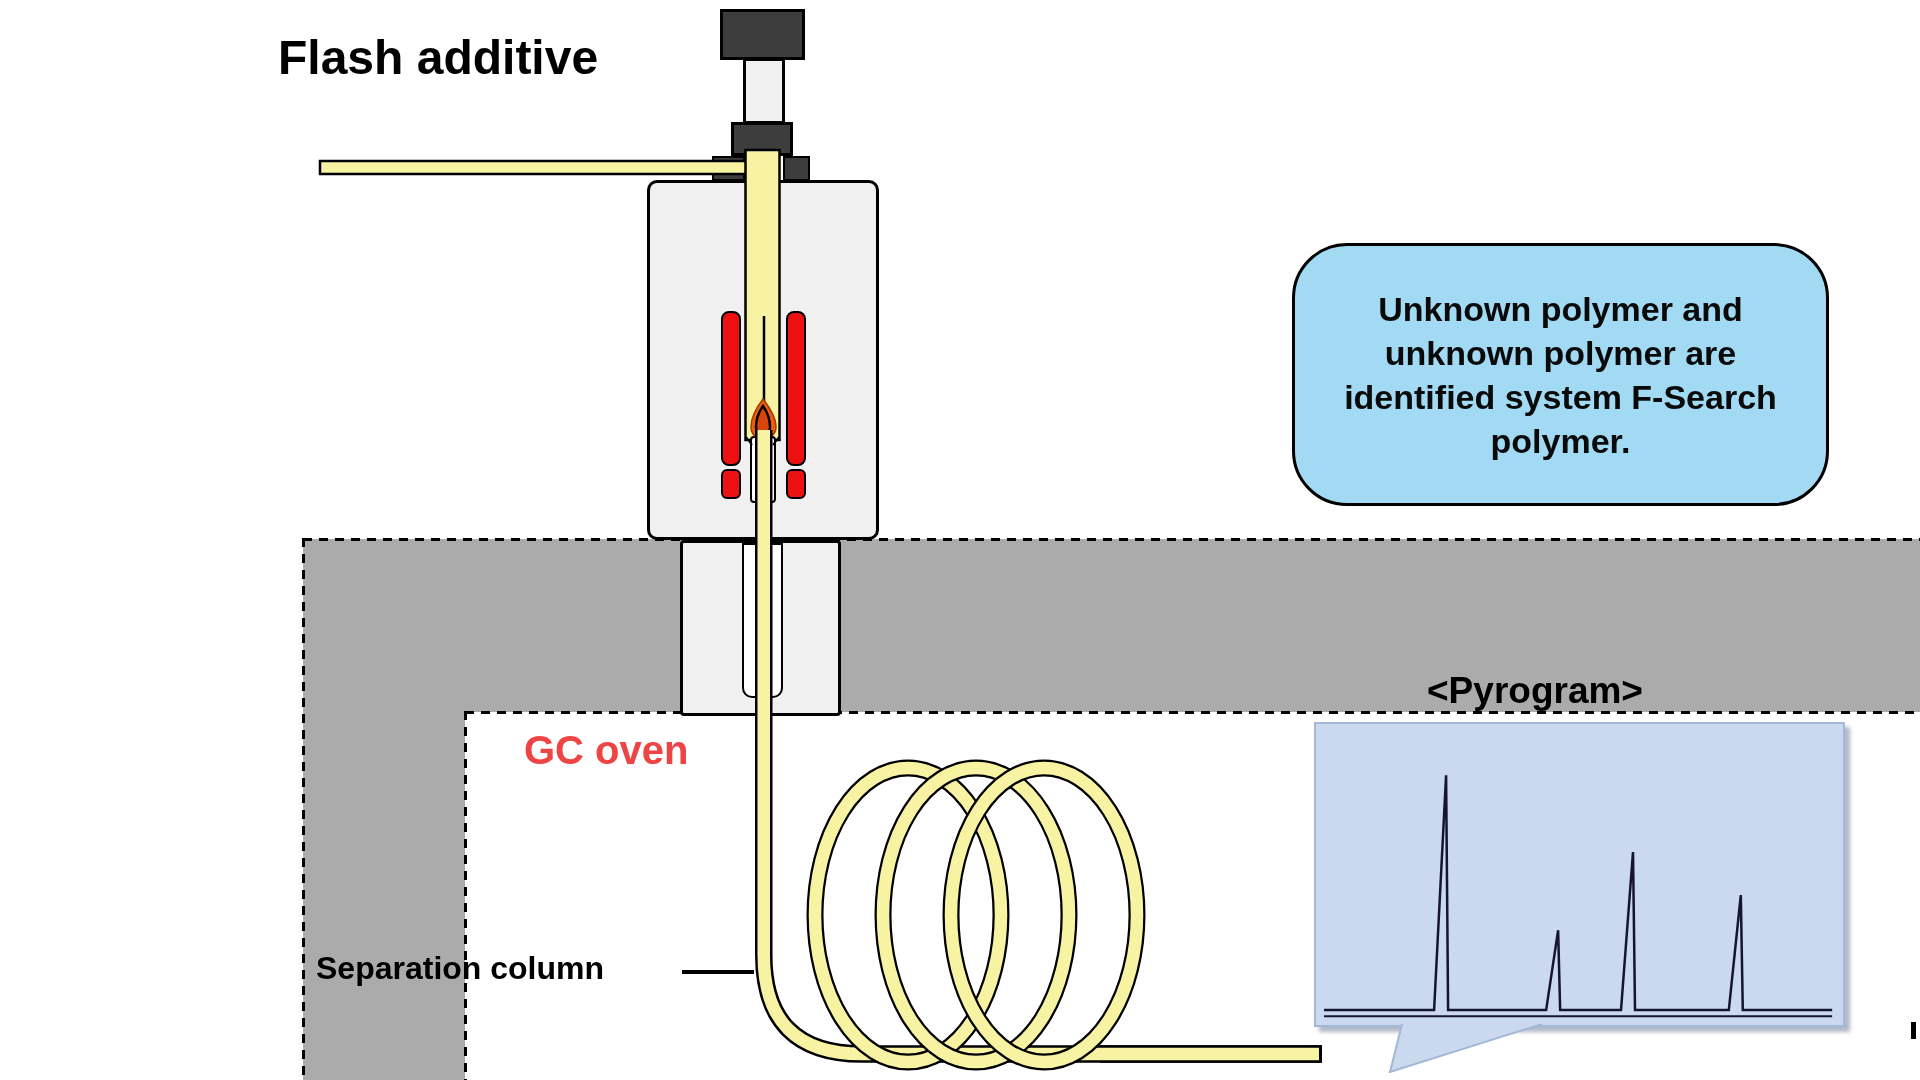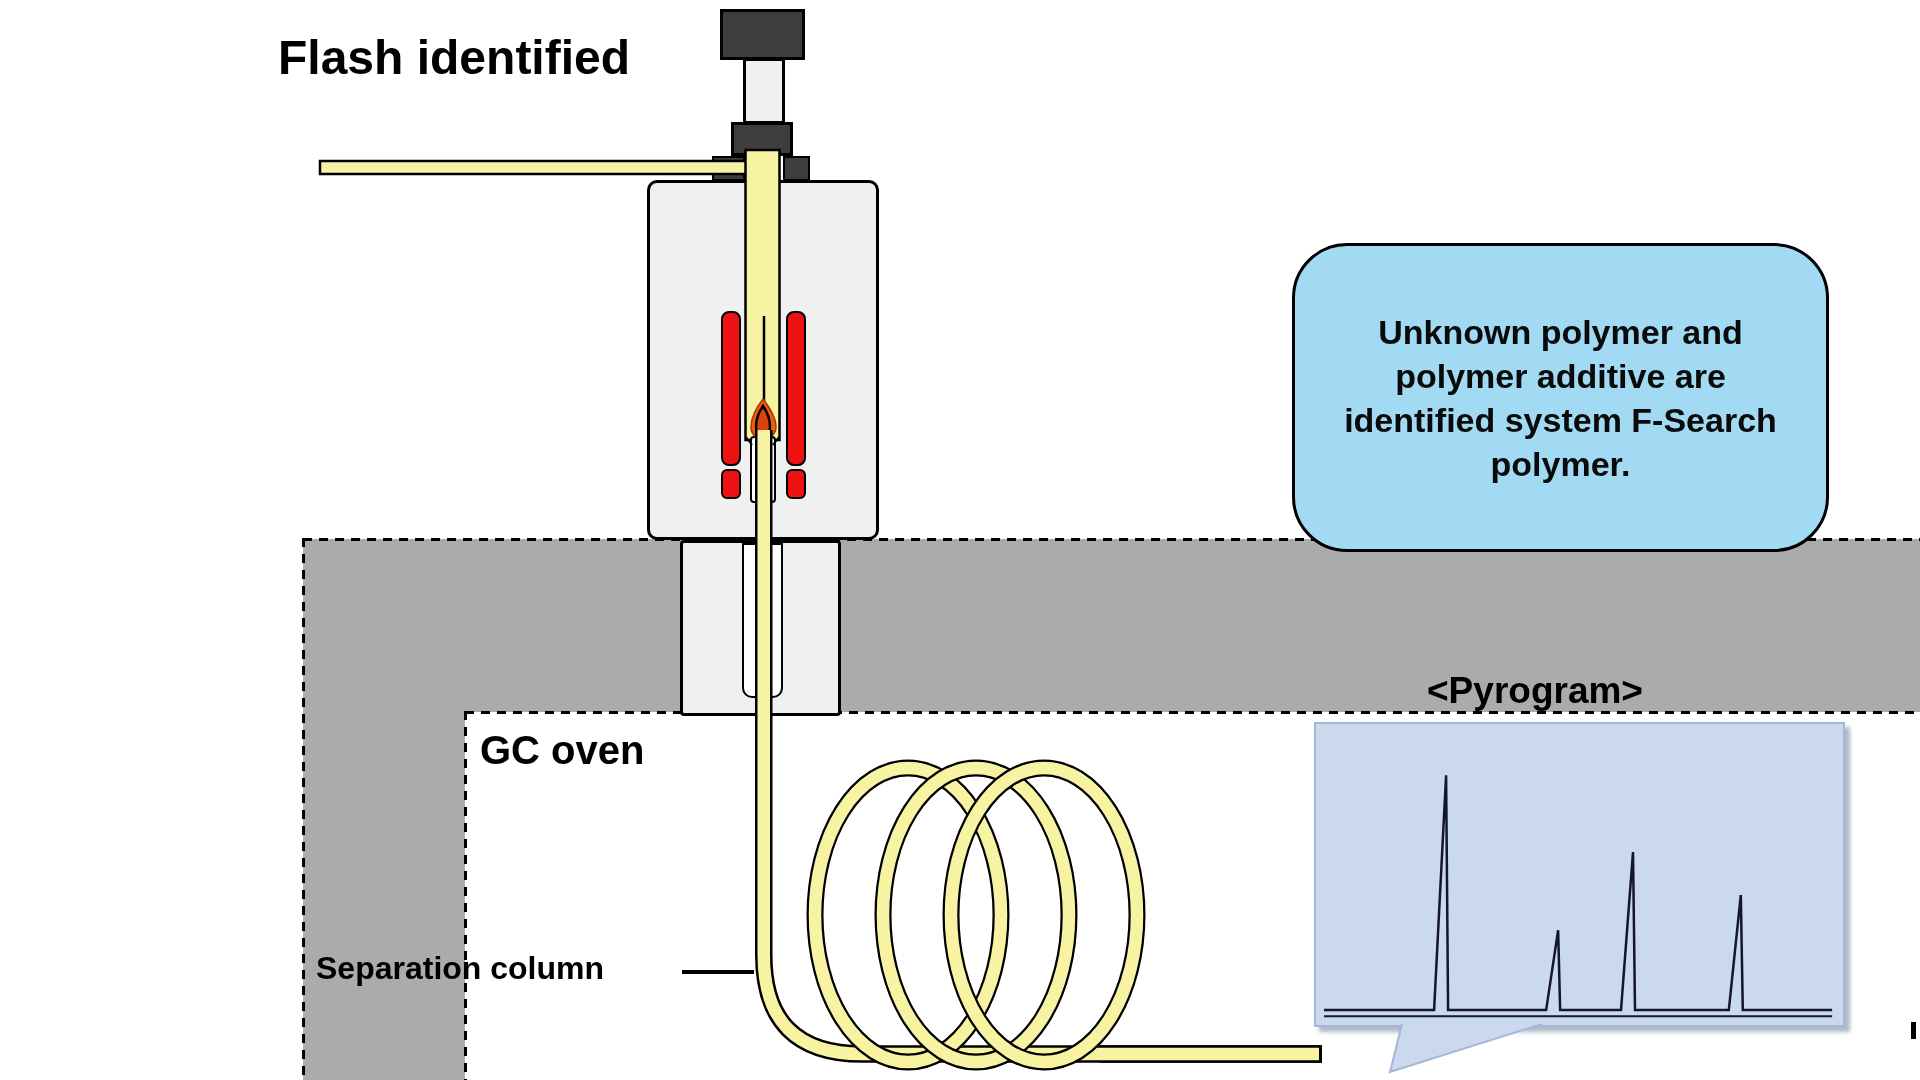--- a/index.html
+++ b/index.html
@@ -12,26 +12,26 @@
   .dash-h{height:3px;background:repeating-linear-gradient(90deg,#000 0 9px,transparent 9px 16px);}
   .dash-v{width:3px;background:repeating-linear-gradient(180deg,#000 0 9px,transparent 9px 16px);}
 
   
   .steel{background:#f0f0f0;border:3.5px solid #000;}
   .dark{background:#3d3d3d;border:3px solid #000;}
 
   
   .lbl{position:absolute;font-weight:bold;color:#000;white-space:nowrap;}
   #title{left:278px;top:30px;font-size:48px;}
-  #gc-oven{left:480px;top:728px;font-size:40px;color:#000000;}
+  #gc-oven{left:524px;top:728px;font-size:40px;color:#ef4444;}
   #sep-col{left:316px;top:950px;font-size:32px;}
   #pyro-label{left:1400px;top:670px;width:270px;text-align:center;font-size:37px;}
 
   
-  #callout{left:1292px;top:243px;width:537px;height:309px;background:#a2d9f3;
+  #callout{left:1292px;top:243px;width:537px;height:263px;background:#a2d9f3;
            border:3.5px solid #000;border-radius:55px;display:flex;flex-direction:column;
            justify-content:center;align-items:center;}
   #callout .line{font-weight:bold;font-size:34px;line-height:44px;color:#0a0a0a;text-align:center;}
 
   
   #pyro-panel{left:1314px;top:722px;width:531px;height:305px;background:#cbd9ee;
               border:2px solid #a3b8d8;box-shadow:5px 5px 4px rgba(110,125,150,0.55);}
   #pyro-tail{left:1380px;top:1024px;width:170px;height:55px;}
 
   #leader-line{left:682px;top:970px;width:72px;height:3.5px;background:#000;}
@@ -95,38 +95,38 @@
       <ellipse cx="976" cy="915" rx="93" ry="147" fill="none" stroke="#000" stroke-width="17"></ellipse>
       <ellipse cx="976" cy="915" rx="93" ry="147" fill="none" stroke="#f7f3a2" stroke-width="12.5"></ellipse>
       <ellipse cx="1044" cy="915" rx="93" ry="147" fill="none" stroke="#000" stroke-width="17"></ellipse>
       <ellipse cx="1044" cy="915" rx="93" ry="147" fill="none" stroke="#f7f3a2" stroke-width="12.5"></ellipse>
     </g>
 
     <path d="M1100,1054 H1322" fill="none" stroke="#000" stroke-width="17.5"></path>
     <path d="M1100,1054 H1319" fill="none" stroke="#f7f3a2" stroke-width="12.5"></path>
   </svg>
 
-  <div class="lbl" id="title">Flash identified</div>
+  <div class="lbl" id="title">Flash additive</div>
   <div class="lbl" id="gc-oven">GC oven</div>
   <div class="lbl" id="sep-col">Separation column</div>
   <div class="abs" id="leader-line"></div>
   <div class="lbl" id="pyro-label">&lt;Pyrogram&gt;</div>
 
   <div class="abs" id="pyro-panel">
     <svg id="pyrogram-svg" width="531" height="305" viewBox="0 0 531 305">
         <path d="M7.965,286.09 L118.095,286.09 L130.095,51.23999999999998 L132.095,286.09 L230.136,286.09 L242.136,206.17999999999998 L244.136,286.09 L305.007,286.09 L317.007,128.09999999999997 L319.007,286.09 L412.8,286.09 L424.8,171.10499999999996 L426.8,286.09 L516.132,286.09" fill="none" stroke="#15152e" stroke-width="2.5"></path>
         <path d="M7.965,292.19 L516.132,292.19" fill="none" stroke="#15152e" stroke-width="2"></path>
       </svg>
   </div>
   <svg class="abs" id="pyro-tail" viewBox="0 0 170 55">
     <polygon points="22,0 10,48 162,0" fill="#cbd9ee"></polygon>
     <path d="M162,0 L10,48 L22,0" fill="none" stroke="#a3b8d8" stroke-width="2"></path>
   </svg>
 
   <div class="abs" id="callout">
     <div class="line">Unknown polymer and</div>
-    <div class="line">polymer additive are</div>
+    <div class="line">unknown polymer are</div>
     <div class="line">identified system F-Search</div>
     <div class="line">polymer.</div>
   </div>
 
   <div class="abs" id="edge-fragment"></div>
 </div>
 
 </body></html>

